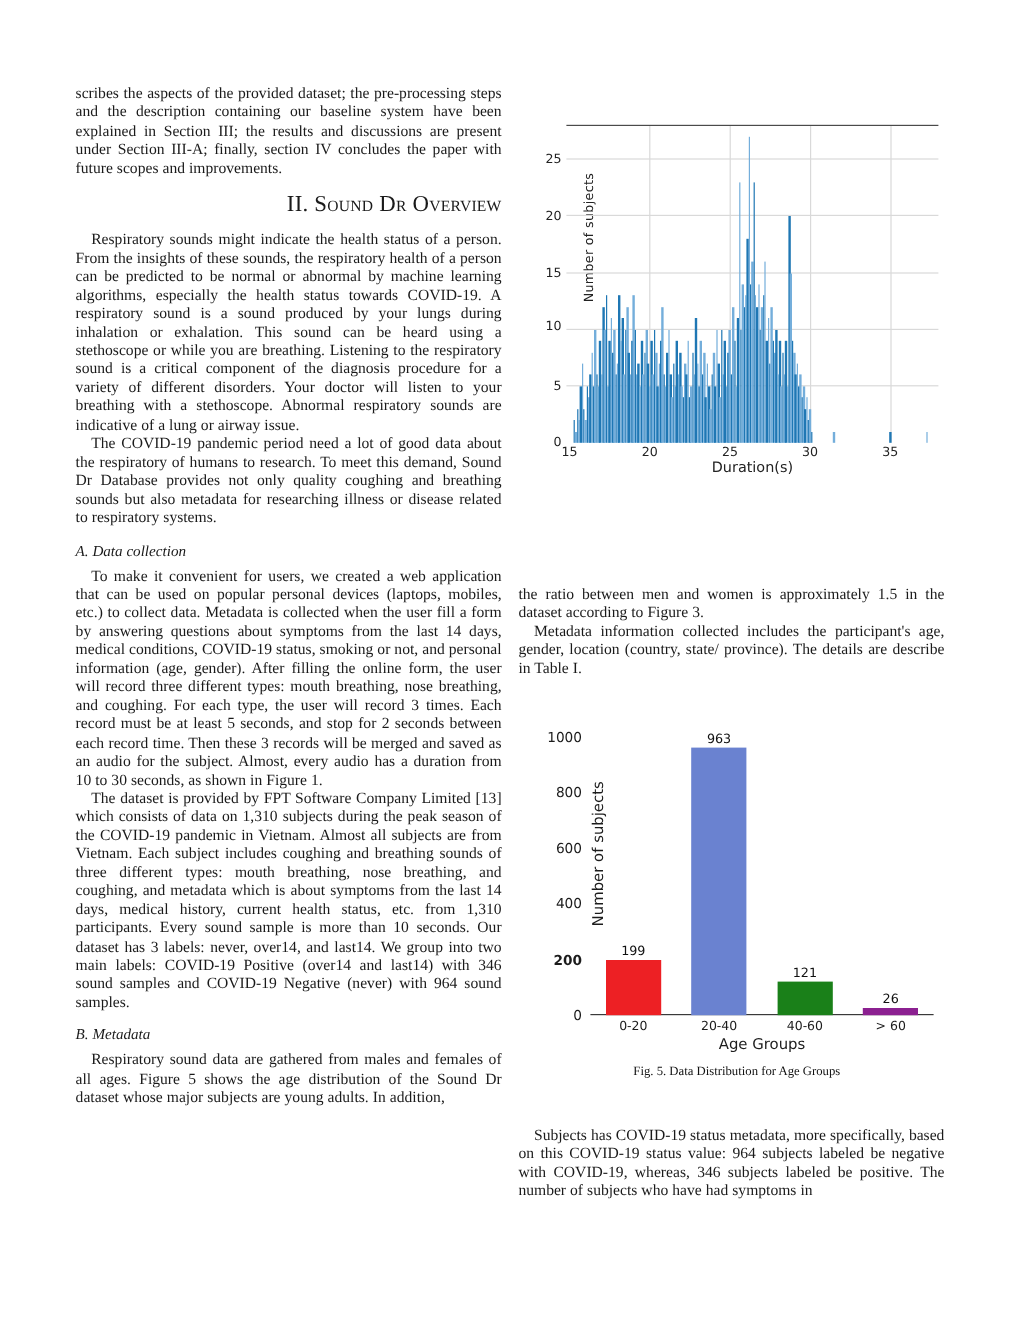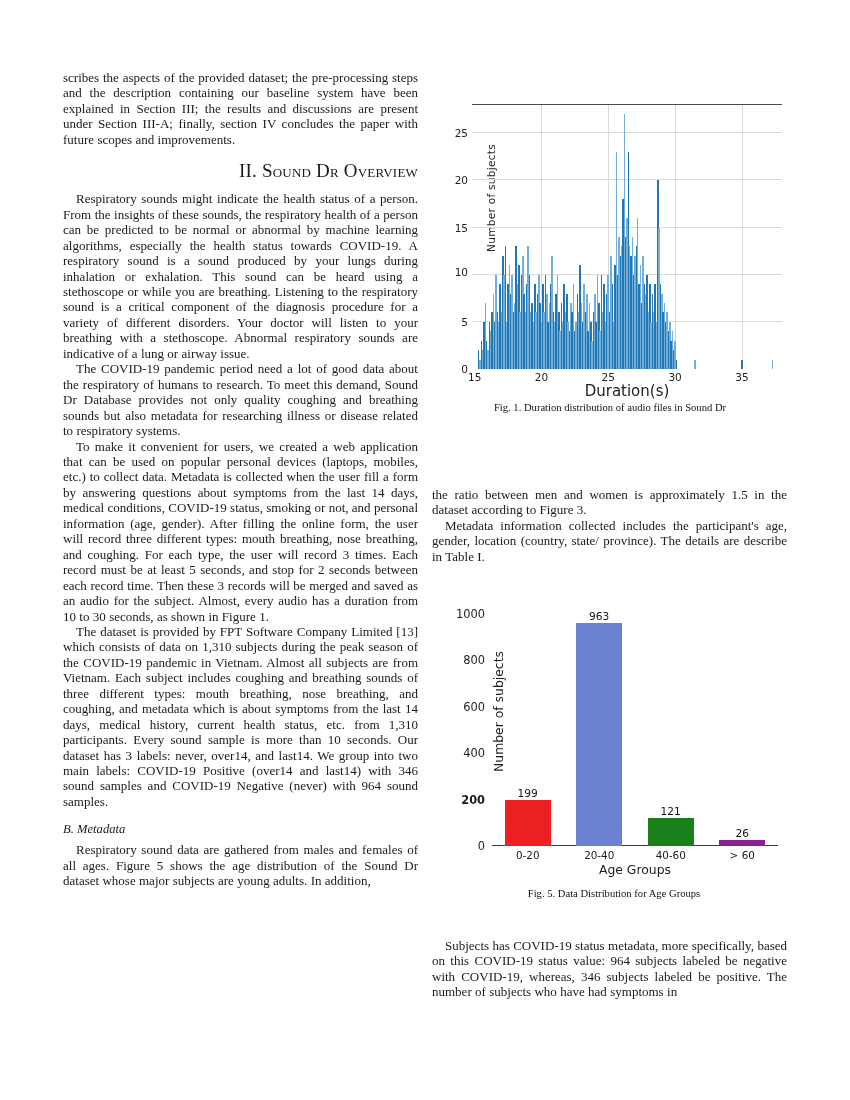--- a/index.html
+++ b/index.html
@@ -125,21 +125,21 @@
     font-size: 10.5px;
     color: #222;
   }
   .hist-xlabel {
     position: absolute;
     left: 40px;
     width: 310px;
     top: 286px;
     text-align: center;
     font-family: "DejaVu Sans", sans-serif;
-    font-size: 15px;
+    font-size: 12px;
     color: #222;
   }
   .hbar {
     position: absolute;
     bottom: 0;
     background: #1f77b4;
   }
   .hbar.light { background: #74aedb; }
 
   
@@ -231,20 +231,24 @@
     <p class="para noindent">scribes the aspects of the provided dataset; the pre-processing steps and the description containing our baseline system have been explained in Section III; the results and discussions are present under Section III-A; finally, section IV concludes the paper with future scopes and improvements.</p>
 
     <h2 class="section">
       <span class="numeral">II.</span>
       <span>Sound Dr Overview</span>
     </h2>
 
     <p class="para">Respiratory sounds might indicate the health status of a person. From the insights of these sounds, the respiratory health of a person can be predicted to be normal or abnormal by machine learning algorithms, especially the health status towards COVID-19. A respiratory sound is a sound produced by your lungs during inhalation or exhalation. This sound can be heard using a stethoscope or while you are breathing. Listening to the respiratory sound is a critical component of the diagnosis procedure for a variety of different disorders. Your doctor will listen to your breathing with a stethoscope. Abnormal respiratory sounds are indicative of a lung or airway issue.</p>
     <p class="para">The COVID-19 pandemic period need a lot of good data about the respiratory of humans to research. To meet this demand, Sound Dr Database provides not only quality coughing and breathing sounds but also metadata for researching illness or disease related to respiratory systems.</p>
 
+    <h3 class="subsection">
+      <span class="lbl">A.</span>
+      <span class="lbl">Data collection</span>
+    </h3>
 
     <p class="para">To make it convenient for users, we created a web application that can be used on popular personal devices (laptops, mobiles, etc.) to collect data. Metadata is collected when the user fill a form by answering questions about symptoms from the last 14 days, medical conditions, COVID-19 status, smoking or not, and personal information (age, gender). After filling the online form, the user will record three different types: mouth breathing, nose breathing, and coughing. For each type, the user will record 3 times. Each record must be at least 5 seconds, and stop for 2 seconds between each record time. Then these 3 records will be merged and saved as an audio for the subject. Almost, every audio has a duration from 10 to 30 seconds, as shown in Figure 1.</p>
     <p class="para">The dataset is provided by FPT Software Company Limited [13] which consists of data on 1,310 subjects during the peak season of the COVID-19 pandemic in Vietnam. Almost all subjects are from Vietnam. Each subject includes coughing and breathing sounds of three different types: mouth breathing, nose breathing, and coughing, and metadata which is about symptoms from the last 14 days, medical history, current health status, etc. from 1,310 participants. Every sound sample is more than 10 seconds. Our dataset has 3 labels: never, over14, and last14. We group into two main labels: COVID-19 Positive (over14 and last14) with 346 sound samples and COVID-19 Negative (never) with 964 sound samples.</p>
 
     <h3 class="subsection">
       <span class="lbl">B.</span>
       <span class="lbl">Metadata</span>
     </h3>
 
     <p class="para">Respiratory sound data are gathered from males and females of all ages. Figure 5 shows the age distribution of the Sound Dr dataset whose major subjects are young adults. In addition,</p>
@@ -422,21 +426,20 @@
           <div class="hbar light" style="left: 199.631px; width: 1.6px; height: 37.7143px;"></div>
           <div class="hbar" style="left: 200.967px; width: 1.6px; height: 18.8571px;"></div>
           <div class="hbar light" style="left: 202.303px; width: 1.6px; height: 28.2857px;"></div>
           <div class="hbar" style="left: 203.64px; width: 1.6px; height: 9.42857px;"></div>
           <div class="hbar light" style="left: 222.347px; width: 1.6px; height: 9.42857px;"></div>
           <div class="hbar" style="left: 269.114px; width: 1.6px; height: 9.42857px;"></div>
           <div class="hbar light" style="left: 299.847px; width: 1.6px; height: 9.42857px;"></div>
         </div>
       <div class="hist-xlabel">Duration(s)</div>
     </div>
-    <div class="fig-caption">Fig. 1.  Duration distribution of audio files in Sound Dr</div>
   </div>
 
   <div style="position:absolute; left:432px; top:487px; width:355px;">
     <p class="para noindent">the ratio between men and women is approximately 1.5 in the dataset according to Figure 3.</p>
     <p class="para">Metadata information collected includes the participant's age, gender, location (country, state/ province). The details are describe in Table I.</p>
   </div>
 
   <div class="figure" id="fig2">
     <div class="bar-wrap">
       <div class="bar-ylabel">Number of subjects</div>

